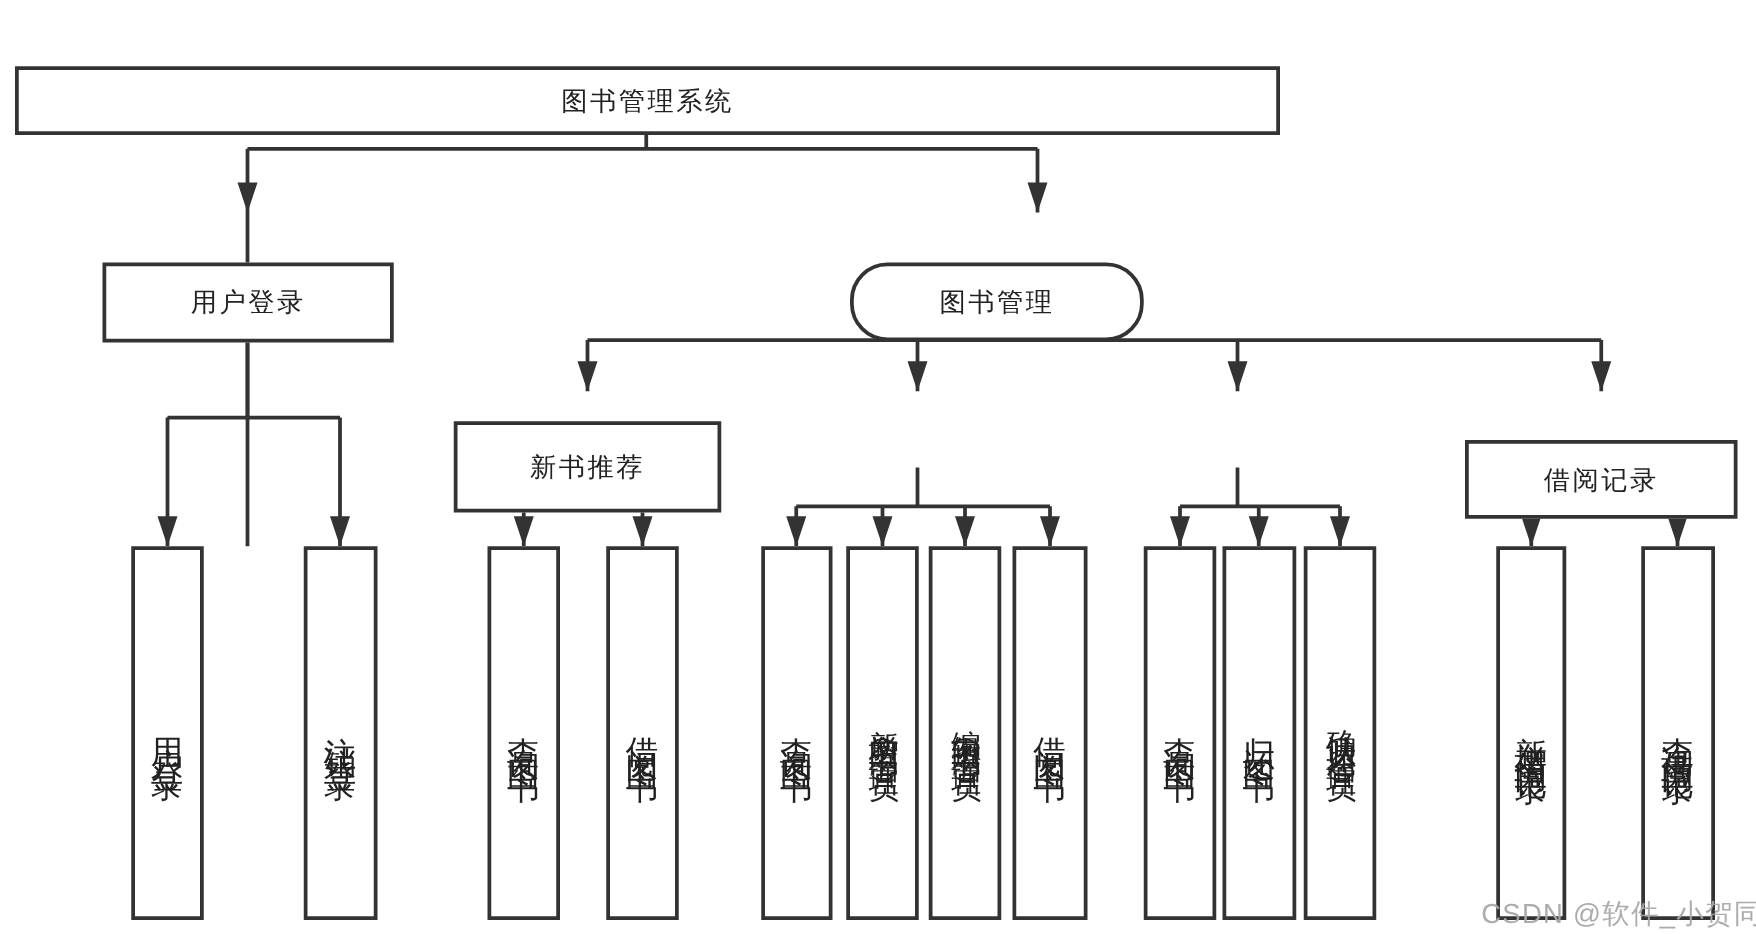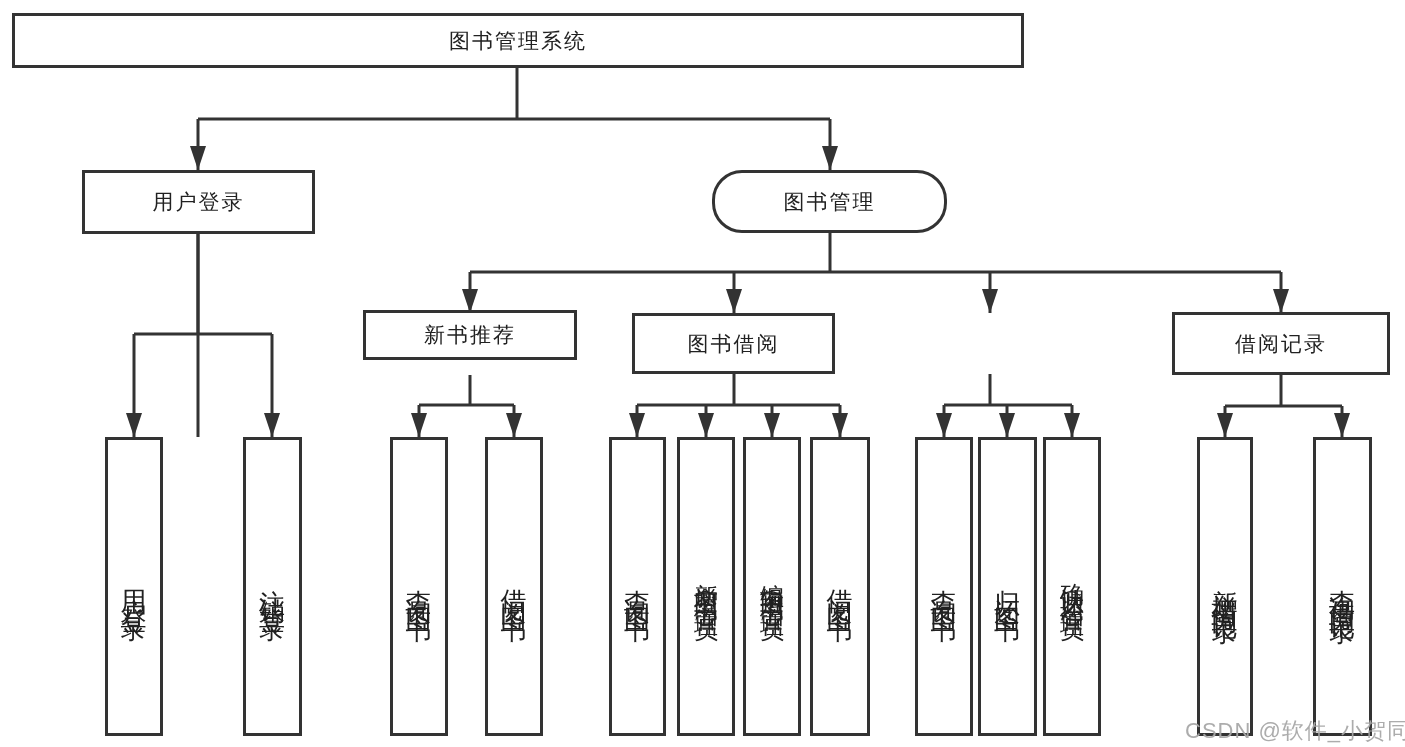--- a/index.html
+++ b/index.html
@@ -28,36 +28,36 @@
   .box {
     position: absolute;
     background: #ffffff;
     border: 3px solid var(--line);
     box-sizing: border-box;
     display: flex;
     align-items: center;
     justify-content: center;
     text-align: center;
   }
-  .hbox { font-size: 21px; letter-spacing: 2px; }
+  .hbox { font-size: 21px; letter-spacing: 2px; margin-top: 40px; }
   .vbox span {
     writing-mode: vertical-rl;
     text-orientation: mixed;
     line-height: 1;
     display: block;
   }
   .v4 span { font-size: 26px; letter-spacing: 9px; }
   .v6 span { font-size: 26px; letter-spacing: 6px; }
   .v9 span { font-size: 24px; letter-spacing: 5px; }
 
   
   .n-root          { left: 12px;   top: 13px;  width: 1012px; height: 55px; }
   .n-user-login    { left: 82px;   top: 170px; width: 233px;  height: 64px; }
-  .n-book-mgmt     { left: 712px;  top: 170px; width: 235px;  height: 63px; border-radius: 30px; }
-  .n-new-book      { left: 363px;  top: 310px; width: 214px;  height: 50px; }
+  .n-book-mgmt     { left: 680px;  top: 170px; width: 235px;  height: 63px; border-radius: 30px; }
+  .n-new-book      { left: 363px;  top: 297px; width: 214px;  height: 73px; }
   .n-book-borrow   { left: 632px;  top: 313px; width: 203px;  height: 61px; }
   .n-current-borrow{ left: 888px;  top: 313px; width: 204px;  height: 61px; }
   .n-borrow-records{ left: 1172px; top: 312px; width: 218px;  height: 63px; text-align: right; }
 
   .n-ul-1 { left: 105px;  top: 437px; width: 58px; height: 299px; }
   .n-ul-2 { left: 243px;  top: 437px; width: 59px; height: 299px; }
   .n-nb-1 { left: 390px;  top: 437px; width: 58px; height: 299px; }
   .n-nb-2 { left: 485px;  top: 437px; width: 58px; height: 299px; }
   .n-bb-1 { left: 609px;  top: 437px; width: 57px; height: 299px; }
   .n-bb-2 { left: 677px;  top: 437px; width: 58px; height: 299px; }
@@ -160,21 +160,20 @@
       <polygon points="1334,413 1350,413 1342,437"></polygon>
     </g>
   </svg>
 
   <div class="box hbox n-root">图书管理系统</div>
 
   <div class="box hbox n-user-login">用户登录</div>
   <div class="box hbox n-book-mgmt">图书管理</div>
 
   <div class="box hbox n-new-book">新书推荐</div>
-  <div class="box hbox n-book-borrow">图书借阅</div>
   <div class="box hbox n-borrow-records">借阅记录</div>
 
   <div class="box vbox v4 n-ul-1">
     <span>用户登录</span>
   </div>
   <div class="box vbox v4 n-ul-2">
     <span>注销登录</span>
   </div>
 
   <div class="box vbox v4 n-nb-1">

